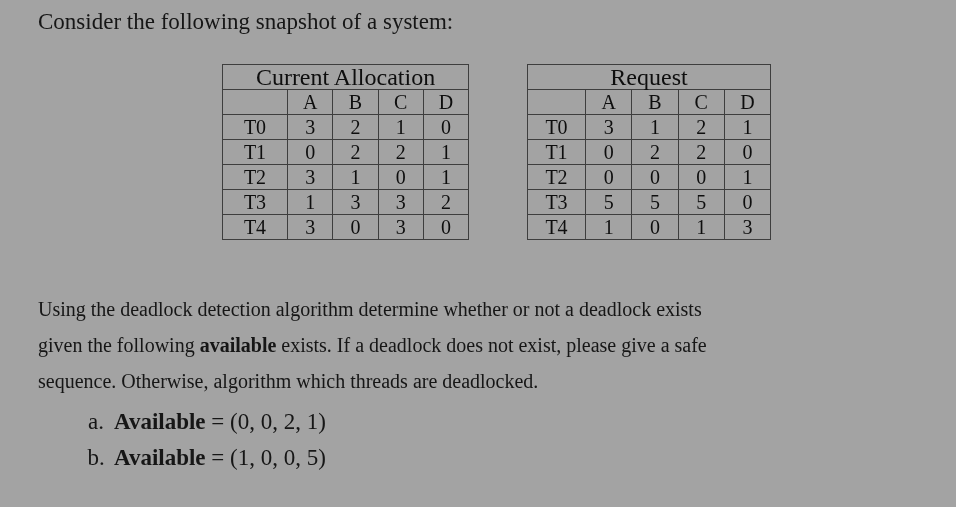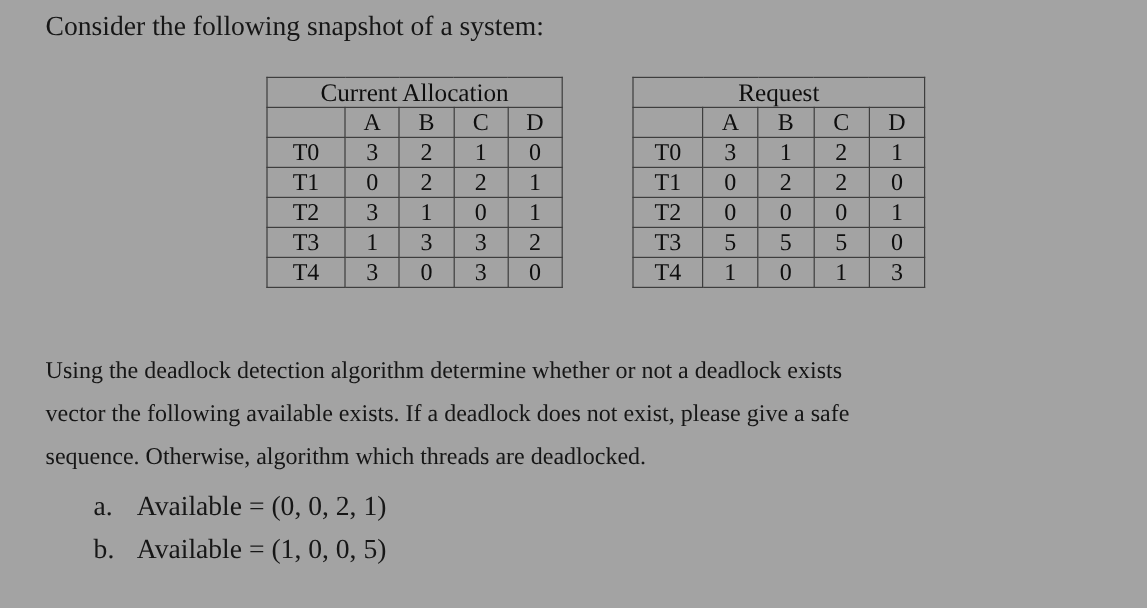--- a/index.html
+++ b/index.html
@@ -32,41 +32,42 @@
   table.snap-table.req   { left: 527px; width: 243px; border-radius: 17px; }
   table.snap-table th, table.snap-table td {
     border: 1.5px solid #3e3e3e;
     height: 25px;
     text-align: center;
     vertical-align: middle;
     font-weight: normal;
     padding: 0;
     line-height: 1;
   }
-  table.snap-table .t-title { font-size: 21px; }
+  table.snap-table .t-title { font-size: 24px; }
   col.lblcol-a { width: 65px; }
   col.datacol-a { width: 45.25px; }
   col.lblcol-r { width: 58px; }
   col.datacol-r { width: 46.25px; }
   .question {
     position: absolute;
     left: 38px;
     top: 291px;
     width: 900px;
     font-size: 20px;
     line-height: 36px;
   }
   .q-line { white-space: nowrap; }
-  .bold { font-weight: normal; }
+  .bold { font-weight: bold; }
   .options {
     position: absolute;
     left: 78px;
     top: 404px;
     font-size: 23px;
     line-height: 36px;
+    text-align: center;
   }
   .option .marker {
     display: inline-block;
     width: 36px;
   }
 </style>
 </head>
 <body>
 
 <div class="page">
@@ -182,21 +183,21 @@
         <td>1</td>
         <td>0</td>
         <td>1</td>
         <td>3</td>
       </tr>
     </tbody>
   </table>
 
   <div class="question">
     <div class="q-line">Using the deadlock detection algorithm determine whether or not a deadlock exists</div>
-    <div class="q-line"><span>vector the following </span><span class="bold">available</span><span> exists. If a deadlock does not exist, please give a safe</span></div>
+    <div class="q-line"><span>given the following </span><span class="bold">available</span><span> exists. If a deadlock does not exist, please give a safe</span></div>
     <div class="q-line">sequence. Otherwise, algorithm which threads are deadlocked.</div>
   </div>
 
   <div class="options">
     <div class="option"><span class="marker">a.</span><span class="bold">Available</span><span> = (0, 0, 2, 1)</span></div>
     <div class="option"><span class="marker">b.</span><span class="bold">Available</span><span> = (1, 0, 0, 5)</span></div>
   </div>
 
 </div>
 

